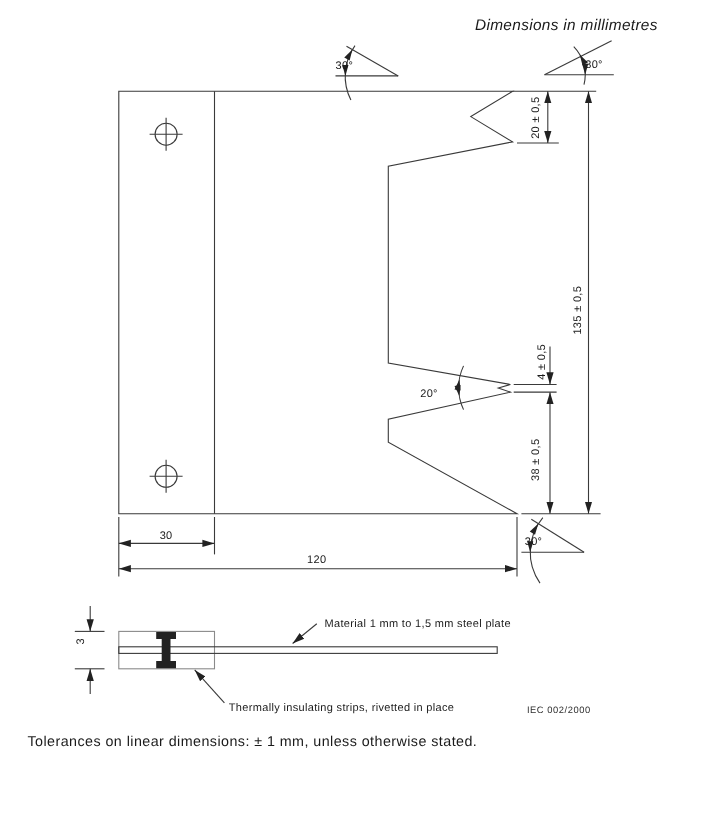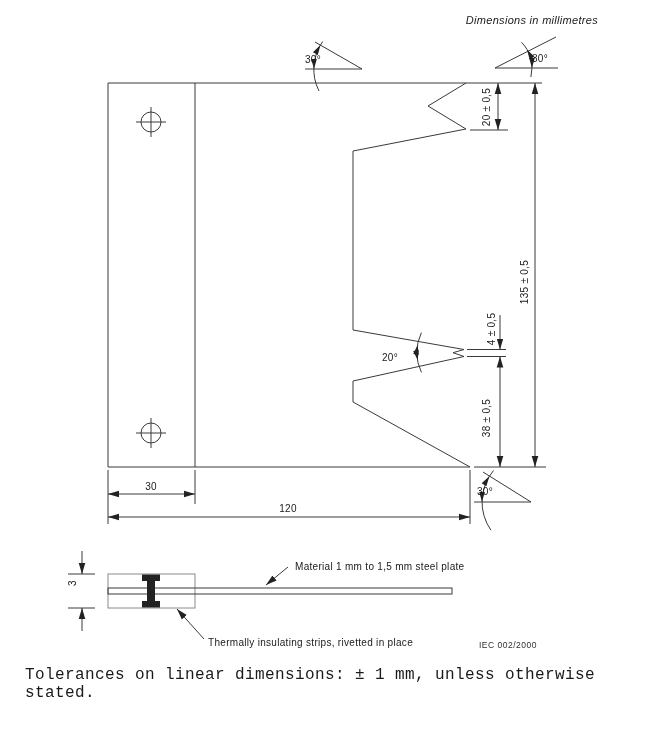--- a/index.html
+++ b/index.html
@@ -1,19 +1,19 @@
 <!DOCTYPE html>
 <html><head>
 <meta charset="utf-8">
 <style>
   html,body{margin:0;padding:0;background:#fff;}
   .page{position:relative;width:650px;height:742px;background:#ffffff;
         font-family:"Liberation Sans","DejaVu Sans",sans-serif;color:#1a1a1a;overflow:hidden;}
-  .units-note{position:absolute;top:14px;right:52px;font-style:italic;font-size:11px;letter-spacing:.3px;}
-  .tol{position:absolute;left:25px;font-size:16px;letter-spacing:.4px;font-family:Liberation Mono, monospace;}
+  .units-note{position:absolute;top:14px;right:52px;font-style:italic;font-size:14px;letter-spacing:.3px;}
+  .tol{position:absolute;left:25px;font-size:13px;letter-spacing:.4px;}
   .tol1{top:666px;} .tol2{top:690px;}
   .caption{position:absolute;top:711px;left:0;width:622px;text-align:center;font-weight:bold;font-size:12px;letter-spacing:.3px;}
   .iec-ref{position:absolute;left:479px;top:640px;font-size:8.5px;color:#2f2f2f;letter-spacing:.5px;}
   svg{position:absolute;left:0;top:0;}
   .ln{stroke:#3a3a3a;stroke-width:1;fill:none;}
   .lt{stroke:#8a8a8a;stroke-width:1;fill:none;}
   .dim{stroke:#3a3a3a;stroke-width:1;fill:none;marker-start:url(#arr);marker-end:url(#arr);}
   .dim1{stroke:#3a3a3a;stroke-width:1;fill:none;marker-end:url(#arr);}
   .arcdim{stroke:#3a3a3a;stroke-width:1;fill:none;}
   .ah{fill:#222;stroke:none;}

